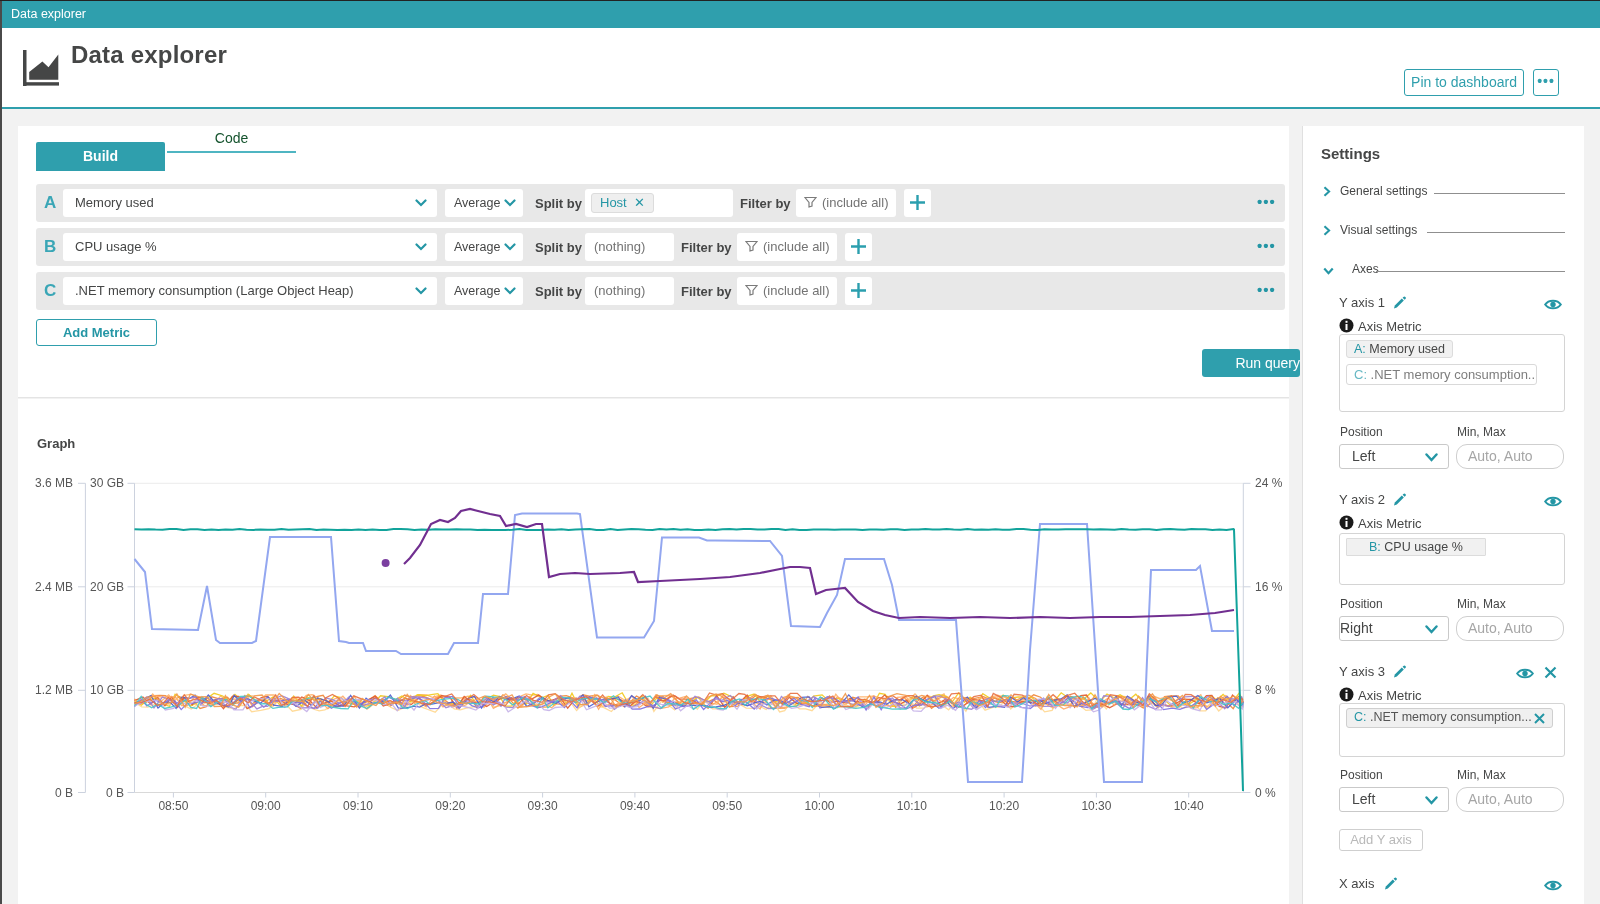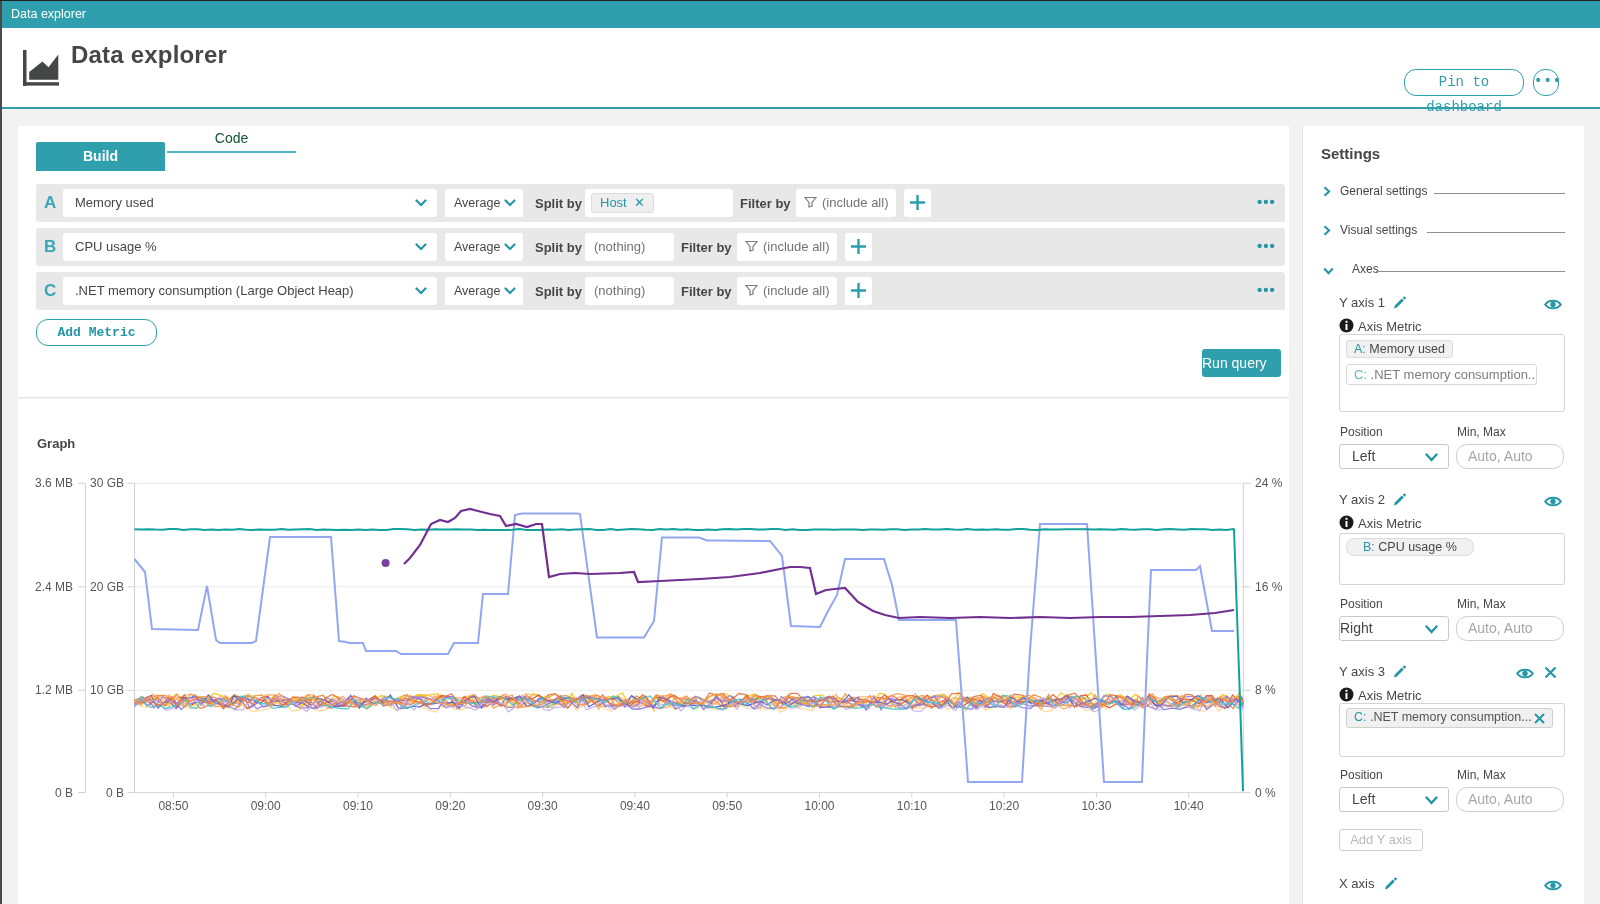--- a/index.html
+++ b/index.html
@@ -7,21 +7,21 @@
   body { font-family:"Liberation Sans", sans-serif; background:#f2f2f2; color:#454646; position:relative; }
   .abs { position:absolute; }
   .topbar { position:absolute; left:0; top:0; width:1600px; height:28px; background:#2f9fad; }
   .topbar span { position:absolute; left:11px; top:7px; color:#fff; font-size:12.5px; }
   .edge-l { position:absolute; left:0; top:0; width:2px; height:904px; background:#4a4a4a; z-index:50; }
   .edge-t { position:absolute; left:0; top:0; width:1600px; height:1px; background:#222; z-index:50; }
   .header { position:absolute; left:0; top:28px; width:1600px; height:81px; background:#fff; border-bottom:2px solid #2f9fad; }
   .h-title { position:absolute; left:71px; top:13px; font-size:24px; font-weight:bold; color:#454646; letter-spacing:0.2px; }
   .h-sub { position:absolute; left:72px; top:46px; font-size:12.5px; color:#454646; }
   .h-sub a { color:#00a1b2; text-decoration:none; }
-  .btn-teal-o { position:absolute; border:1px solid #2f9fad; border-radius:12px; background:#fff; color:#2f9fad; font-size:14px; text-align:center;font-family:Liberation Mono, monospace; }
+  .btn-teal-o { position:absolute; border:1px solid #2f9fad; border-radius:3px; background:#fff; color:#2f9fad; font-size:14px; text-align:center; }
   .qcard { position:absolute; left:18px; top:126px; width:1271px; height:272px; background:#fff; border-bottom:1px solid #e4e4e4; }
   .gcard { position:absolute; left:18px; top:399px; width:1271px; height:505px; background:#fff; }
   .scard { position:absolute; left:1302px; top:126px; width:282px; height:778px; background:#fff; border-left:1px solid #e0e0e0; }
   .tab-build { position:absolute; left:36px; top:142px; width:129px; height:29px; background:#2f9fad; color:#fff; font-size:14px; font-weight:bold; text-align:center; line-height:29px; border-radius:2px 2px 0 0; }
   .tab-code { position:absolute; left:167px; top:124px; width:129px; height:29px; color:#14532d; font-size:14px; text-align:center; line-height:29px; border-bottom:2px solid #4fb5c2; }
   .mrow { position:absolute; left:36px; width:1249px; height:38px; background:#e8e8e8; border-radius:3px; }
   .mletter { position:absolute; left:44px; width:20px; font-size:17px; font-weight:bold; color:#3aa6b6; }
   .wbox { position:absolute; background:#fff; border-radius:3px; height:28px; font-size:13px; color:#454646; }
   .wbox span.cv { line-height:0; }
   .s-select span.cv { line-height:0; }
@@ -108,21 +108,21 @@
 <div class="wbox" style="left:737px; top:277px; width:100px; line-height:28px; padding-left:8px;"><svg width="13" height="12" viewBox="0 0 13 12" style="vertical-align:-1px;margin-right:5px;">
         <path d="M1 1.5 h11 L8 6.5 V10 L5 11 V6.5 Z" fill="none" stroke="#7b7b7b" stroke-width="1.2"></path>
       </svg><span class="ph">(include all)</span></div>
 <div class="wbox" style="left:845px; top:277px; width:27px; text-align:center;"><svg width="17" height="17" viewBox="0 0 17 17" style="margin-top:5px;">
         <path d="M8.5 1 V16 M1 8.5 H16" stroke="#2b9fae" stroke-width="2.4"></path>
       </svg></div>
 <div class="dots3" style="left:1257px; top:281px;">•••</div>
 </div>
 
 <div class="btn-teal-o" style="left:36px; top:319px; width:121px; height:27px; line-height:25px; color:#2496a5; font-weight:bold; font-size:13px;">Add Metric</div>
-<div class="abs" style="left:1202px; top:349px; width:79px; height:28px; background:#2f9fad; border-radius:3px; color:#fff; font-size:14px; text-align:left; line-height:28px;">Run query</div>
+<div class="abs" style="left:1202px; top:349px; width:98px; height:28px; background:#2f9fad; border-radius:3px; color:#fff; font-size:14px; text-align:right; line-height:28px;">Run query</div>
 
 <div class="abs" style="left:37px; top:436px; font-size:13px; font-weight:bold; color:#454646;">Graph</div>
 
 <div id="graph">
 <svg class="abs" style="left:18px; top:399px;" width="1271" height="505" viewBox="0 0 1271 505">
 <line x1="116.5" y1="84.30000000000001" x2="1225.3" y2="84.30000000000001" stroke="#ebebeb" stroke-width="1"></line>
 <line x1="116.5" y1="187.79999999999995" x2="1225.3" y2="187.79999999999995" stroke="#ebebeb" stroke-width="1"></line>
 <line x1="116.5" y1="291.29999999999995" x2="1225.3" y2="291.29999999999995" stroke="#ebebeb" stroke-width="1"></line>
 <line x1="116.5" y1="393.5" x2="1225.3" y2="393.5" stroke="#d9d9d9" stroke-width="1"></line>
 <line x1="67.4" y1="84.30000000000001" x2="67.4" y2="393.5" stroke="#ccd2de" stroke-width="1"></line>
@@ -246,21 +246,21 @@
         <path d="M1.2 6.5 C4.5 1.4 13.5 1.4 16.8 6.5 C13.5 11.6 4.5 11.6 1.2 6.5 Z" fill="none" stroke="#2496a5" stroke-width="2"></path>
         <circle cx="9" cy="6.5" r="2.7" fill="#2496a5"></circle>
       </svg></div>
 <div class="abs" style="left:1339px; top:515px;"><svg width="15" height="15" viewBox="0 0 15 15">
         <circle cx="7.5" cy="7.5" r="7" fill="#1a1a1a"></circle>
         <rect x="6.5" y="6" width="2" height="6" fill="#fff"></rect>
         <rect x="6.5" y="2.8" width="2" height="2" fill="#fff"></rect>
       </svg></div>
 <div class="abs" style="left:1358px; top:516px; font-size:13px;">Axis Metric</div>
 <div class="abs" style="left:1339px; top:533px; width:226px; height:52px; border:1px solid #d4d4d4; border-radius:3px; background:#fff;"></div>
-<div class="abs" style="left:1346px; top:538px; background:#f1f1f1; border:1px solid #dcdcdc; border-radius:8px; font-size:12.5px; padding:1px 16px;"><span style="color:#2496a5;">B:</span> CPU usage %</div>
+<div class="abs" style="left:1346px; top:538px; background:#f1f1f1; border:1px solid #dcdcdc; border-radius:1px; font-size:12.5px; padding:1px 22px;"><span style="color:#2496a5;">B:</span> CPU usage %</div>
 <div class="s-label" style="left:1340px; top:597px;">Position</div>
 <div class="s-label" style="left:1457px; top:597px;">Min, Max</div>
 <div class="s-select" style="left:1339px; top:616px; width:110px; line-height:23px; ">Right<span class="cv" style="position:absolute; right:10px; top:8px;"><svg width="13" height="9" viewBox="0 0 13 9">
           <path d="M1.5 1.5 L6.5 7 L11.5 1.5" fill="none" stroke="#2496a5" stroke-width="2.4" stroke-linecap="round"></path>
         </svg></span></div>
 <div class="s-input" style="left:1456px; top:616px; width:108px; line-height:23px; padding-left:11px;">Auto, Auto</div>
 <div class="abs" style="left:1339px; top:664px; font-size:13px;">Y axis 3</div>
 <div class="abs" style="left:1392px; top:665px;"><svg width="14" height="14" viewBox="0 0 14 14">
         <path d="M2 12.5 L2.8 9.5 L9.8 2.5 L11.8 4.5 L4.8 11.5 Z" fill="#2496a5"></path>
         <path d="M10.6 1.7 L12.6 3.7 L13.4 2.9 A1.1 1.1 0 0 0 11.4 0.9 Z" fill="#2496a5"></path>

